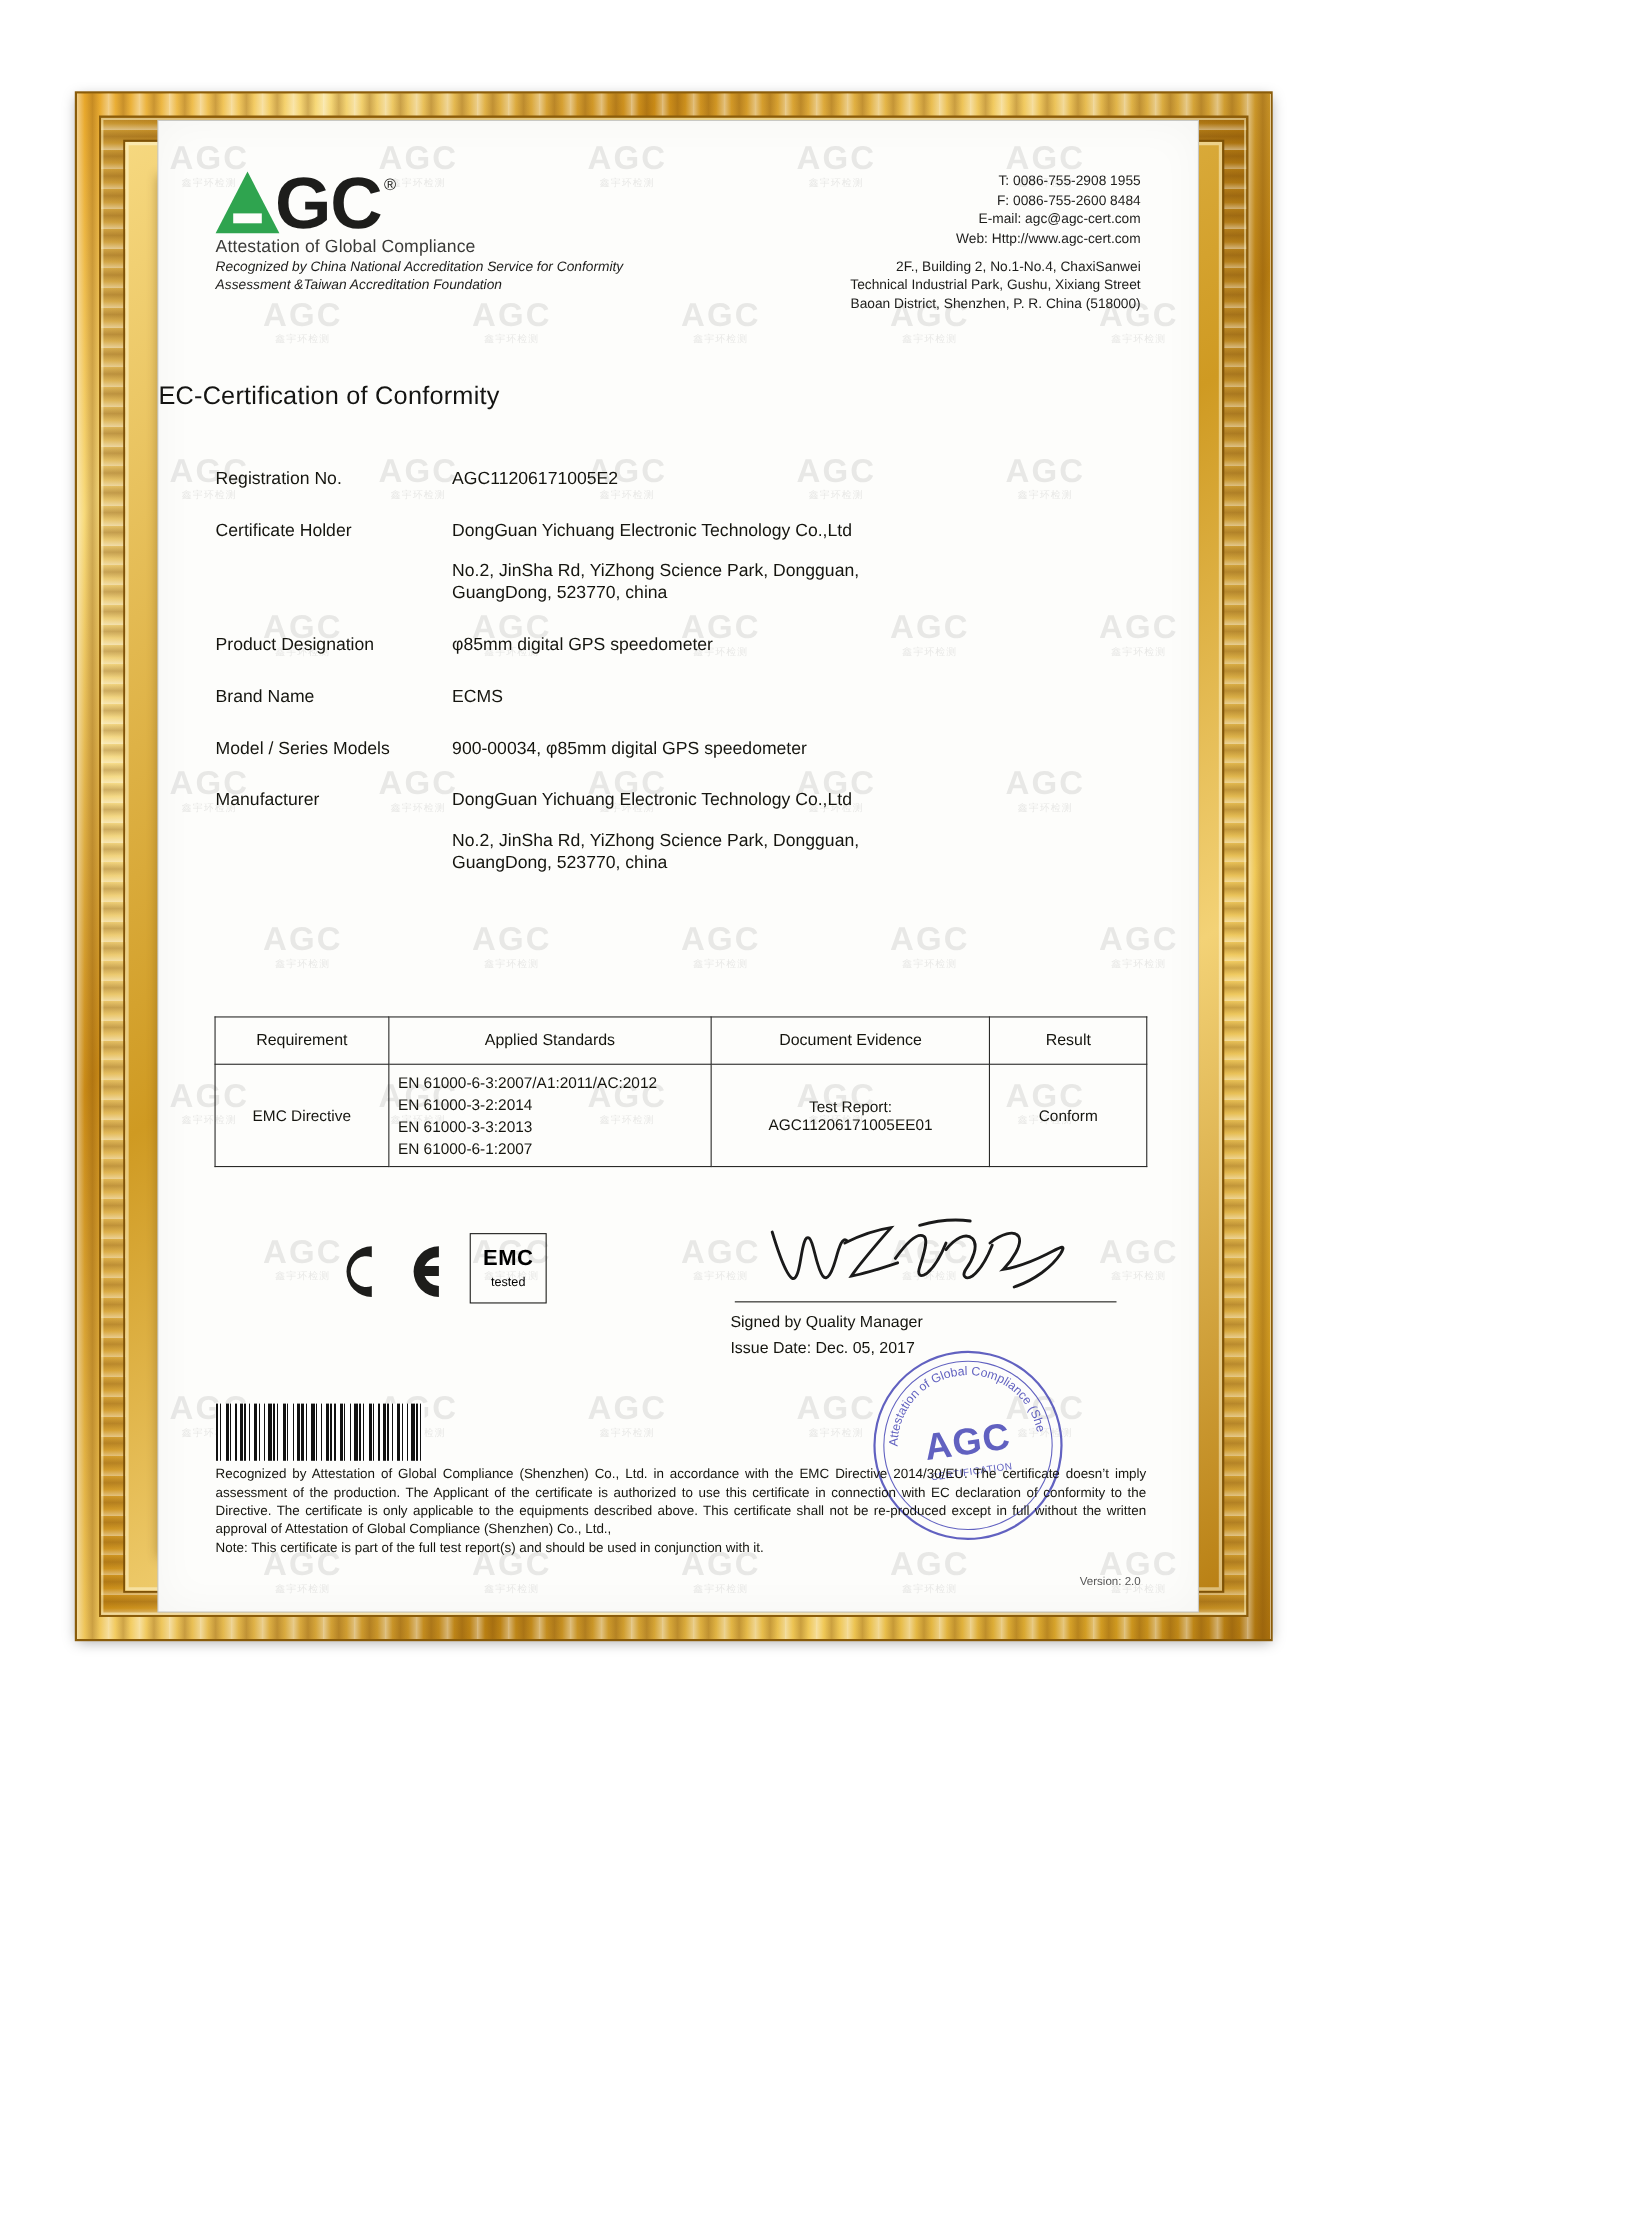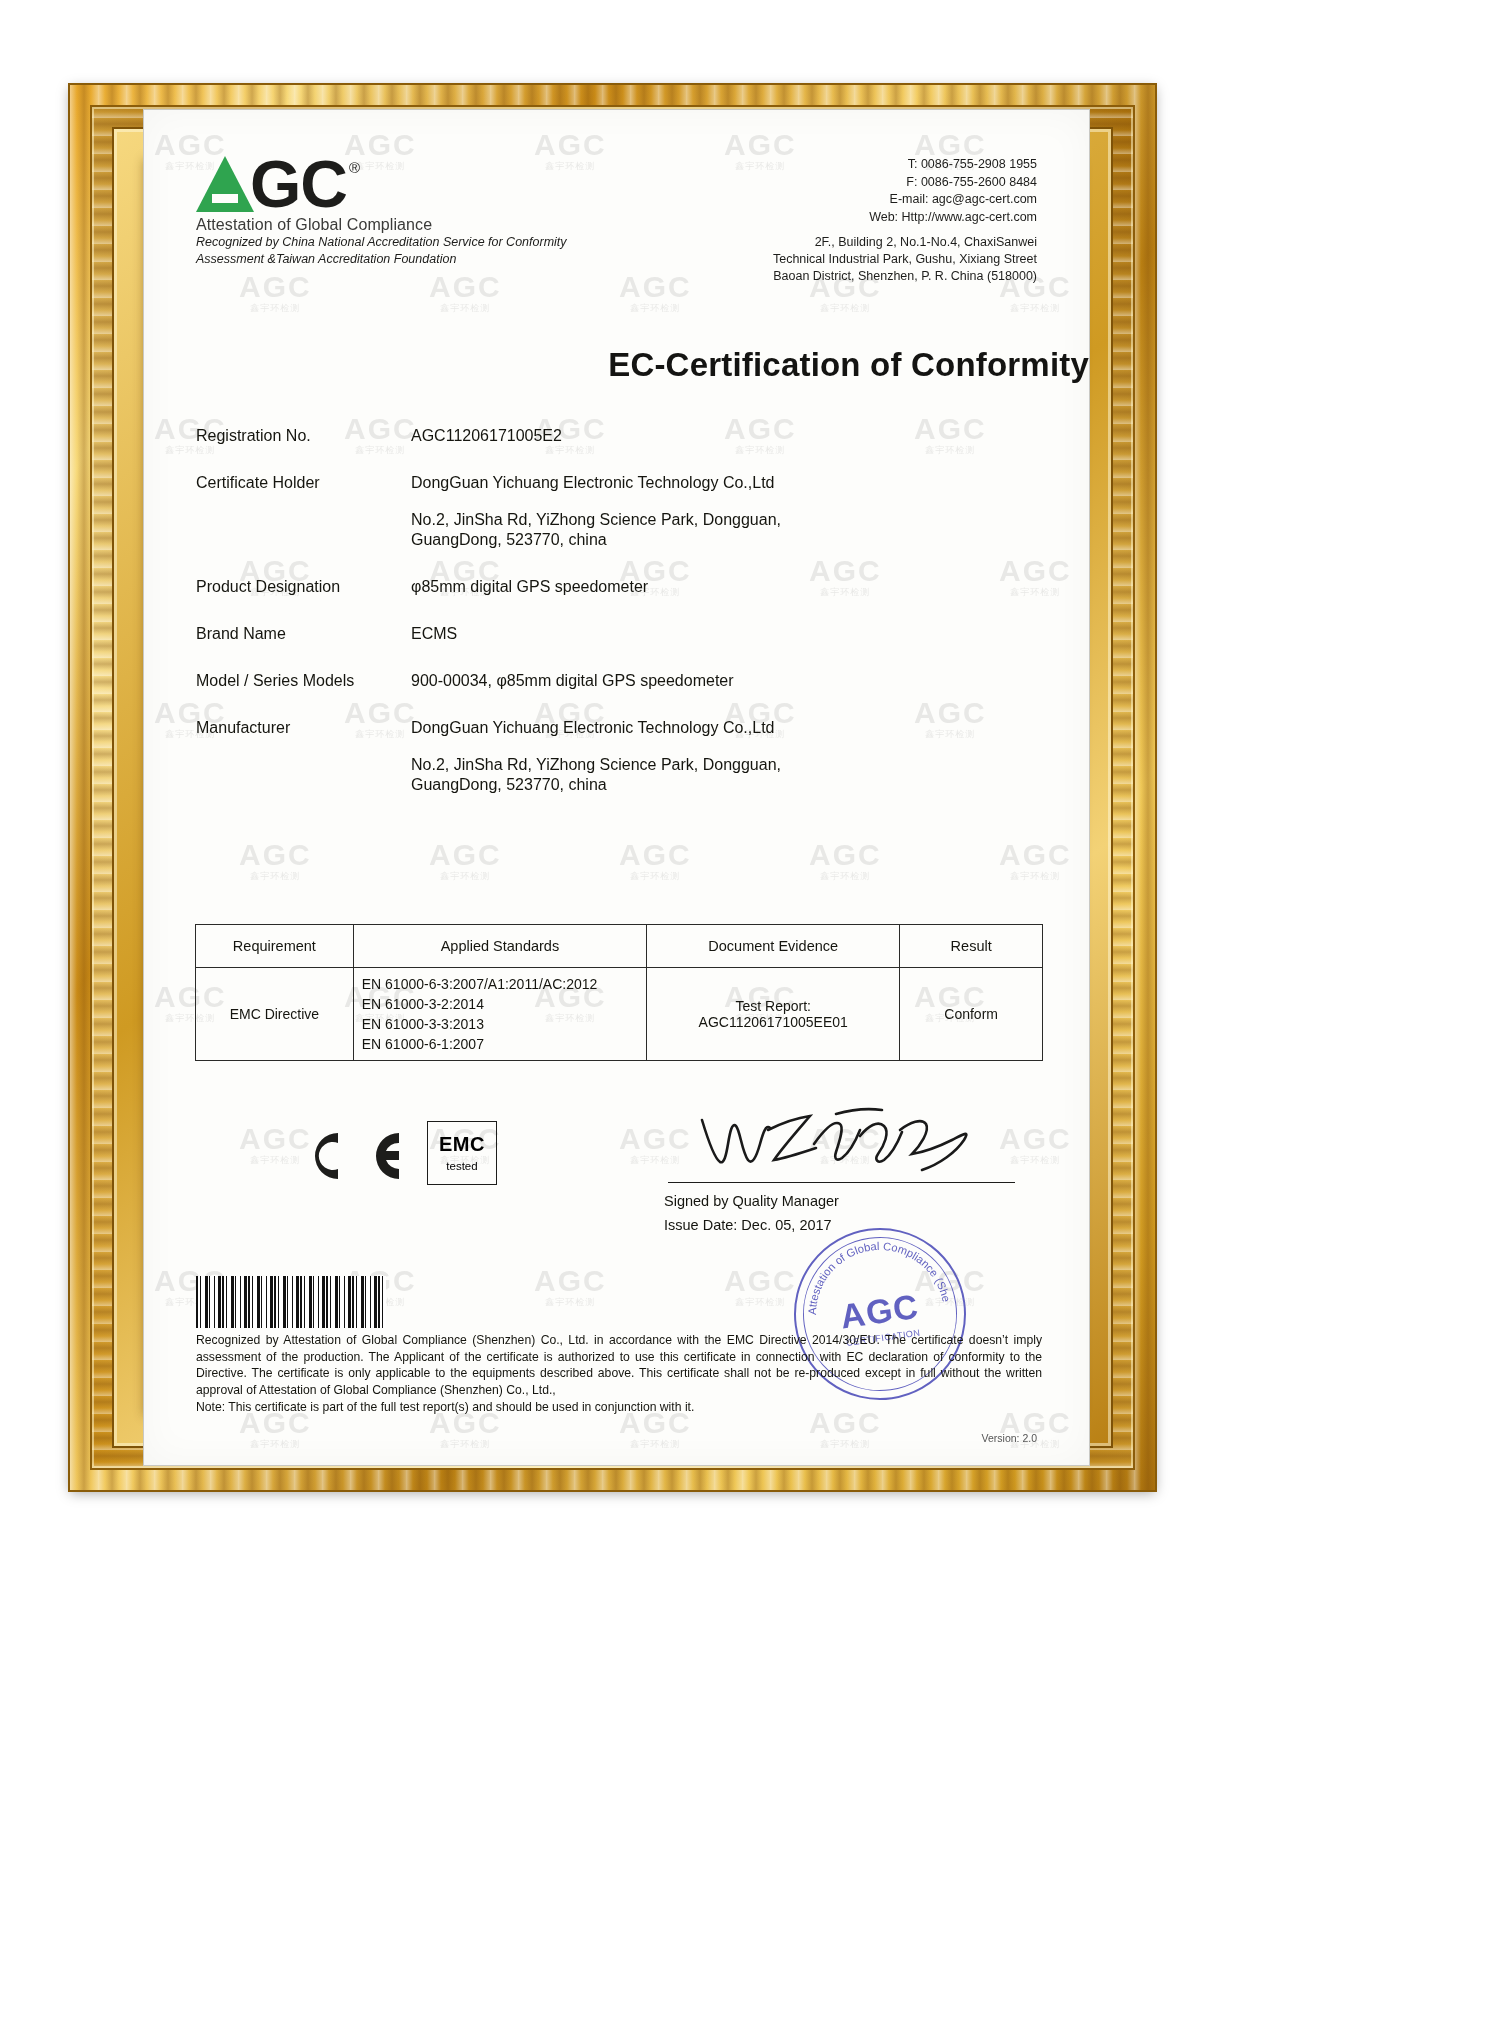--- a/index.html
+++ b/index.html
@@ -161,23 +161,23 @@
     position: absolute;
     right: 52px; top: 124px;
     text-align: right;
     font-size: 12.5px;
     line-height: 17px;
     color: #1d1d1b;
   }
   .title {
     position: absolute;
     left: 0; right: 0; top: 236px;
-    text-align: right;
-    font-size: 33px;
-    font-weight: bold;
+    text-align: left;
+    font-size: 23px;
+    font-weight: normal;
     color: #141412;
     letter-spacing: .2px;
   }
   
   .fields {
     position: absolute;
     left: 52px; top: 316px;
     width: 845px;
     font-size: 16px;
     color: #15150f;

